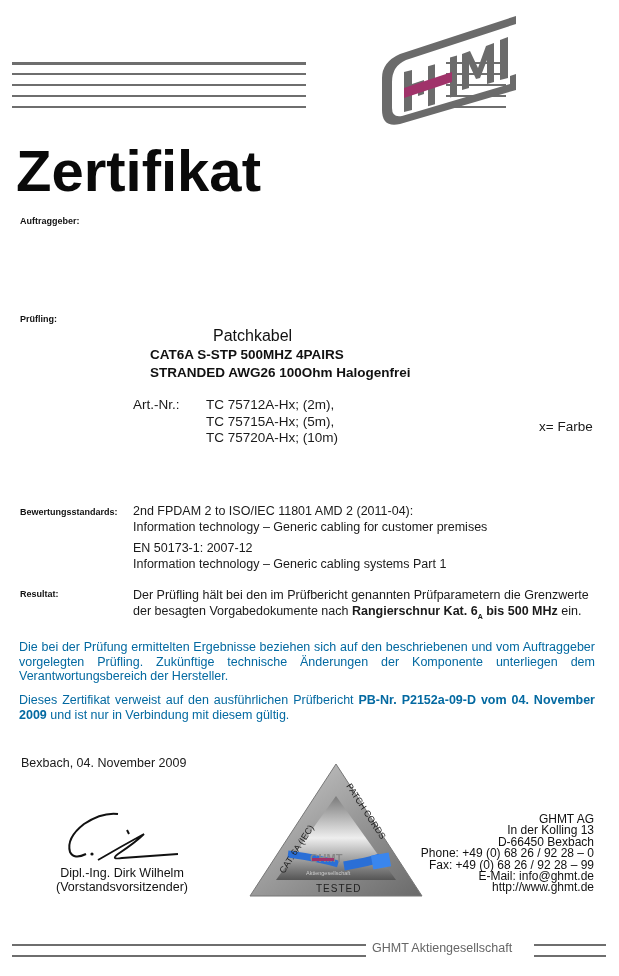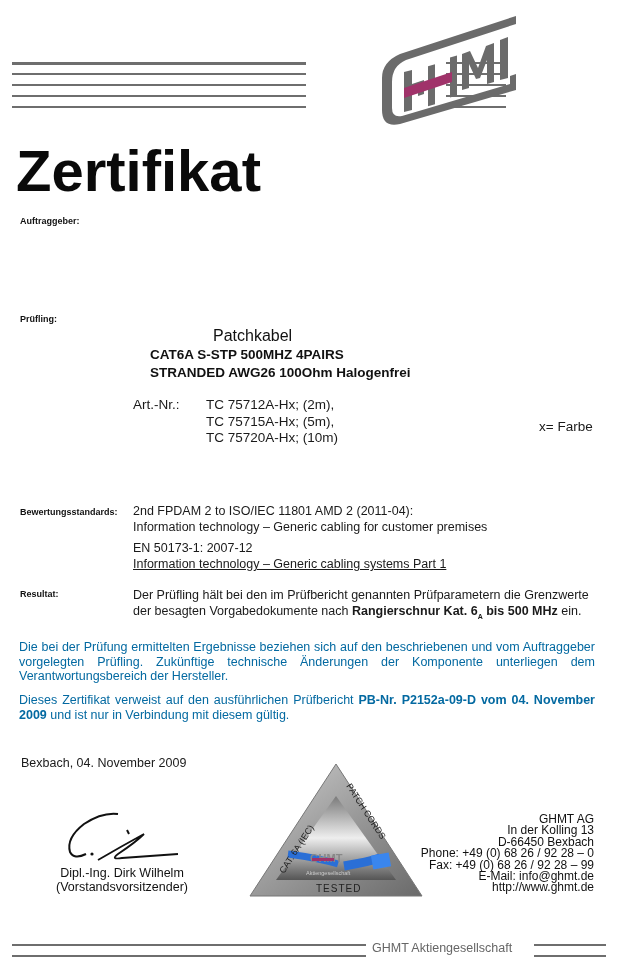--- a/index.html
+++ b/index.html
@@ -70,21 +70,21 @@
   <div>TC 75712A-Hx; (2m),</div>
   <div>TC 75715A-Hx; (5m),</div>
   <div>TC 75720A-Hx; (10m)</div>
 </div>
 <div class="art" style="left:519px; top:419px;margin-left:20px;">x= Farbe</div>
 
 <div class="label" style="left:20px; top:507px;">Bewertungsstandards:</div>
 <div class="txt" style="left:133px; top:503px;">2nd FPDAM 2 to ISO/IEC 11801 AMD 2 (2011-04):</div>
 <div class="txt" style="left:133px; top:519px;">Information technology – Generic cabling for customer premises</div>
 <div class="txt" style="left:133px; top:540px;">EN 50173-1: 2007-12</div>
-<div class="txt" style="left:133px; top:556px;text-decoration:underline;">Information technology – Generic cabling systems Part 1</div>
+<div class="txt" style="left:133px; top:556px;">Information technology – Generic cabling systems Part 1</div>
 
 <div class="label" style="left:20px; top:589px;">Resultat:</div>
 <div class="txt" style="left:133px; top:587px;">Der Prüfling hält bei den im Prüfbericht genannten Prüfparametern die Grenzwerte</div>
 <div class="txt" style="left:133px; top:603px;"><span>der besagten Vorgabedokumente nach </span><span class="b">Rangierschnur Kat. 6</span><sub class="b">A</sub><span class="b"> bis 500 MHz</span><span> ein.</span></div>
 
 <div class="para" style="top:640px;">Die bei der Prüfung ermittelten Ergebnisse beziehen sich auf den beschriebenen und vom Auftraggeber vorgelegten Prüfling. Zukünftige technische Änderungen der Komponente unterliegen dem Verantwortungsbereich der Hersteller.</div>
 
 <div class="para" style="top:693px;"><span>Dieses Zertifikat verweist auf den ausführlichen Prüfbericht </span><span class="b">PB-Nr. P2152a-09-D</span><span class="b"> vom </span><span class="b">04. November 2009</span><span> und ist nur in Verbindung mit diesem gültig.</span></div>
 
 <div class="txt" style="left:21px; top:755px;">Bexbach, 04. November 2009</div>

